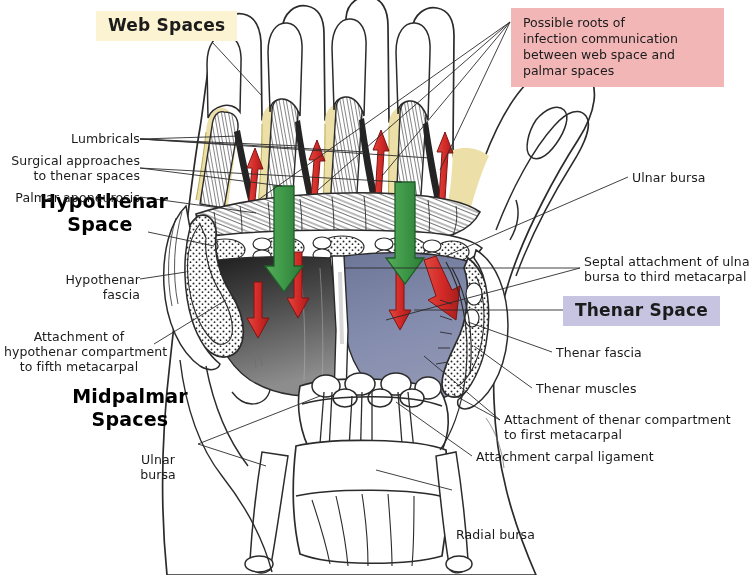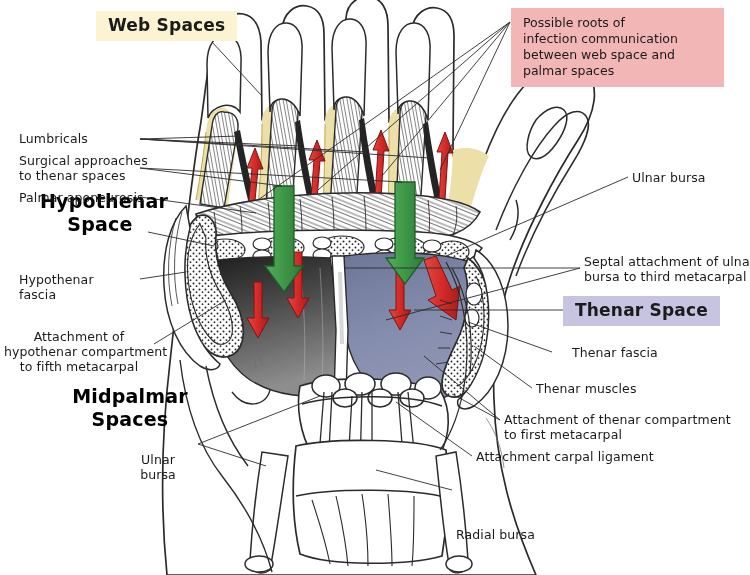--- a/index.html
+++ b/index.html
@@ -15,21 +15,21 @@
 
   
   .lbl{
     position:absolute;
     color:#1b1b1b;
     font-size:12.5px;
     line-height:15px;
     white-space:pre;
     letter-spacing:0.1px;
   }
-  .lbl.r{text-align:left;margin-left:19px;}
+  .lbl.r{text-align:right;}
   .lbl.l{text-align:left;}
   .lbl.c{text-align:center;}
 
   .big{
     position:absolute;
     color:#000;
     font-size:19px;
     line-height:23px;
     font-weight:600;
     text-align:center;
@@ -463,21 +463,21 @@
 to fifth metacarpal</div>
 
   <div class="lbl c" style="left:120px; top:452px; width:76px;">Ulnar
 bursa</div>
 
   <div class="lbl l" style="left:632px; top:170px;">Ulnar bursa</div>
 
   <div class="lbl l" style="left:584px; top:254px;">Septal attachment of ulnar
 bursa to third metacarpal</div>
 
-  <div class="lbl l" style="left:572px; top:345px;">Thenar fascia</div>
+  <div class="lbl l" style="left:556px; top:345px;">Thenar fascia</div>
 
   <div class="lbl l" style="left:536px; top:381px;">Thenar muscles</div>
 
   <div class="lbl l" style="left:504px; top:412px;">Attachment of thenar compartment
 to first metacarpal</div>
 
   <div class="lbl l" style="left:476px; top:449px;">Attachment carpal ligament</div>
 
   <div class="lbl l" style="left:456px; top:483px;margin-top:44px;">Radial bursa</div>
 

